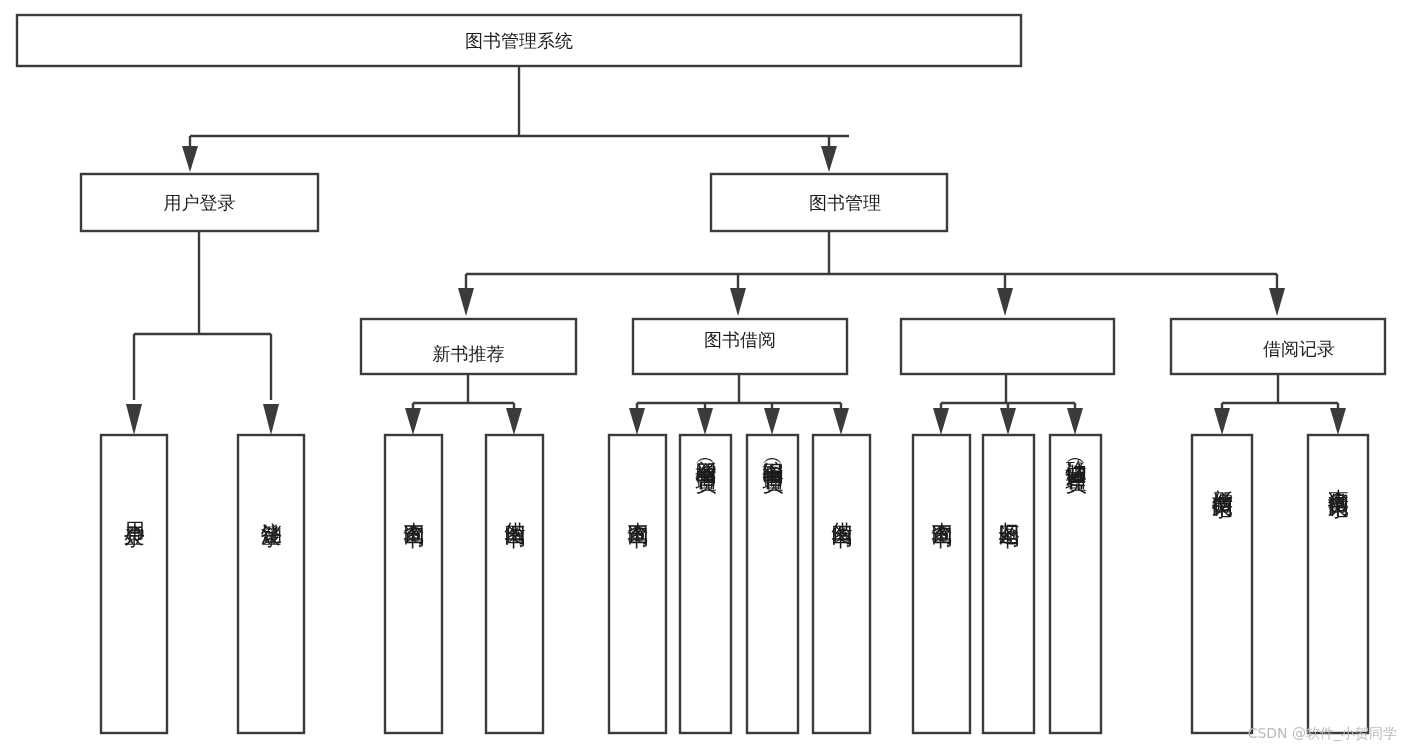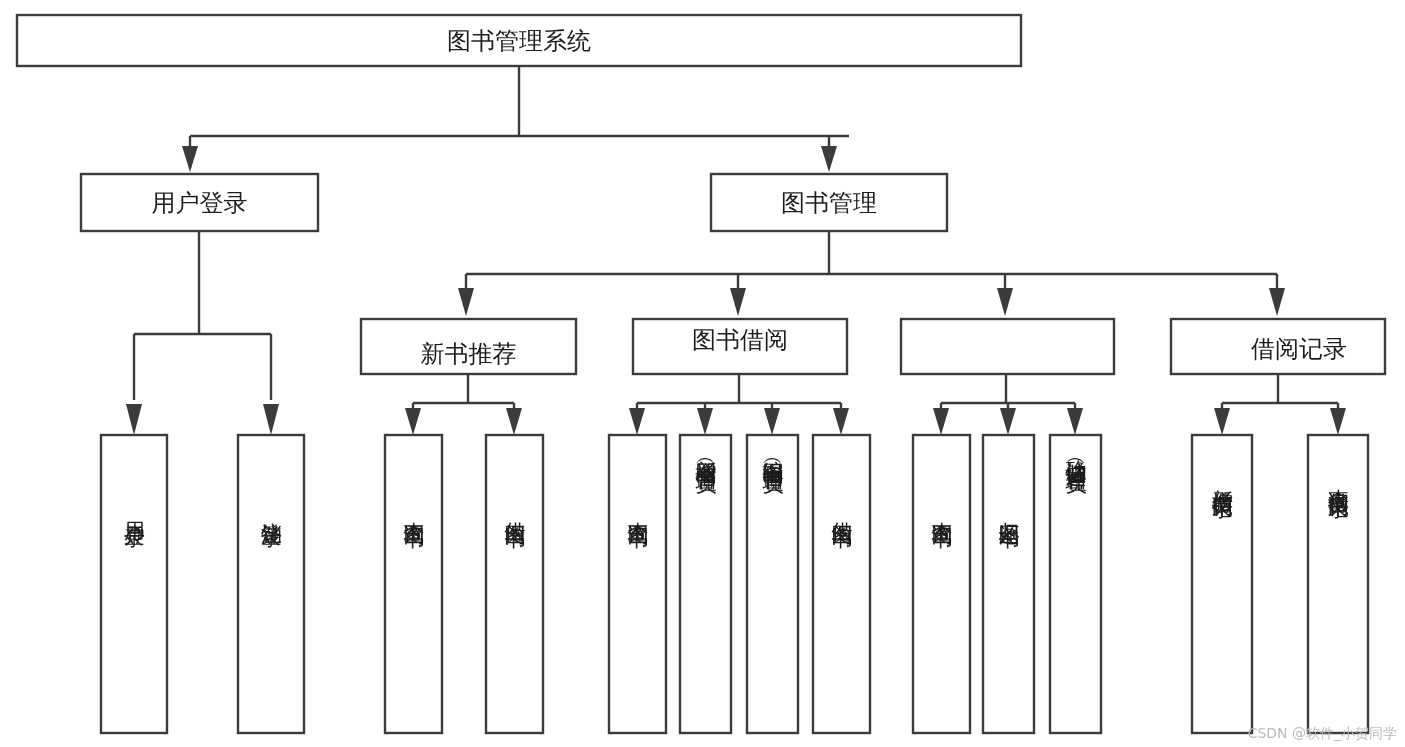--- a/index.html
+++ b/index.html
@@ -59,21 +59,21 @@
   }
   .hlabel-wrap {
     position: absolute;
     display: flex;
     align-items: center;
     justify-content: center;
     pointer-events: none;
   }
   .hlabel-text {
     font-family: Liberation Serif, serif;
-    font-size: 24px;
+    font-size: 18px;
     color: #1c1c1c;
     white-space: nowrap;
   }
   #watermark {
     position: absolute;
     right: 8px;
     bottom: 4px;
     font-family: "DejaVu Sans", "Liberation Sans", sans-serif;
     font-size: 14px;
     color: #b7b7b7;
@@ -193,21 +193,21 @@
   </svg>
 
   <div class="hlabel-wrap" style="left:17px; top:15px; width:1004px; height:51px;">
     <span class="hlabel-text">图书管理系统</span>
   </div>
 
   <div class="hlabel-wrap" style="left:81px; top:174px; width:237px; height:57px;">
     <span class="hlabel-text">用户登录</span>
   </div>
 
-  <div class="hlabel-wrap" style="left:711px; top:174px; width:236px; height:57px;">
+  <div class="hlabel-wrap" style="left:711px; top:174px; width:236px; height:57px;padding-left:16px;">
     <span class="hlabel-text">图书管理</span>
   </div>
 
   <div class="hlabel-wrap" style="left:361px; top:319px; width:215px; height:69px;align-items:center;">
     <span class="hlabel-text">新书推荐</span>
   </div>
 
   <div class="hlabel-wrap" style="left:633px; top:319px; width:214px; height:41px;">
     <span class="hlabel-text">图书借阅</span>
   </div>

